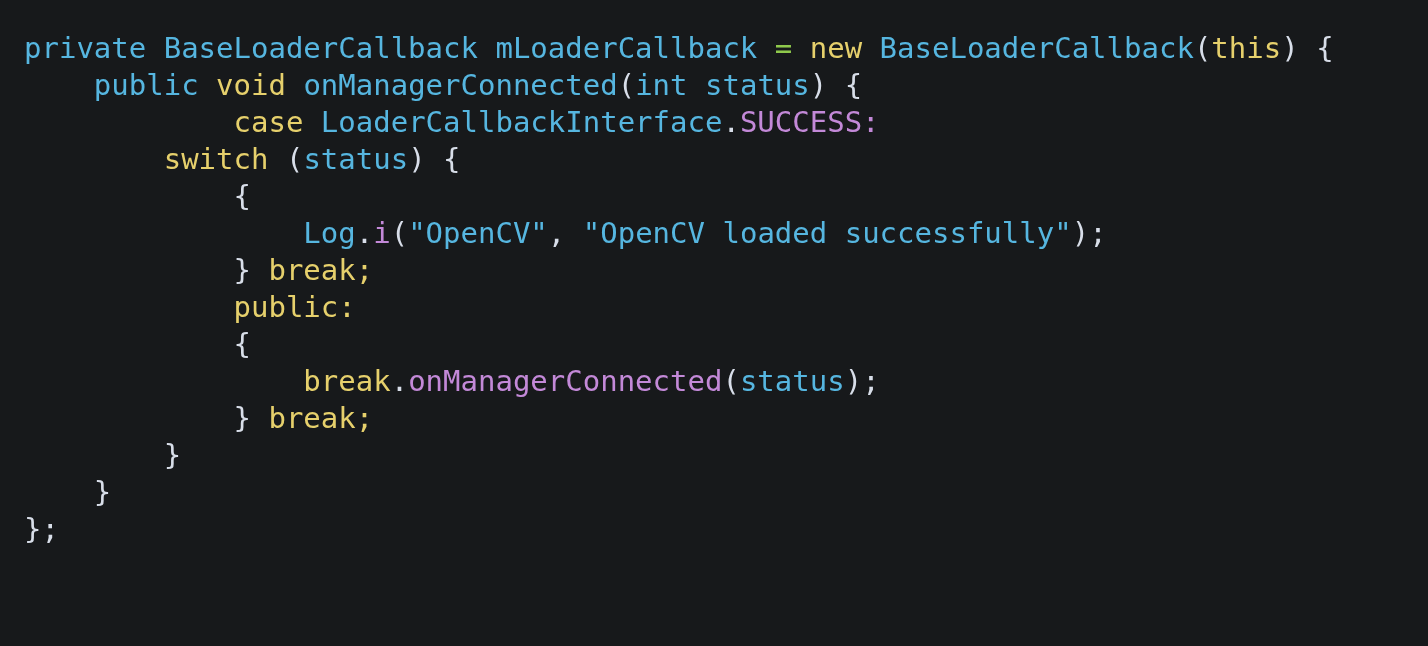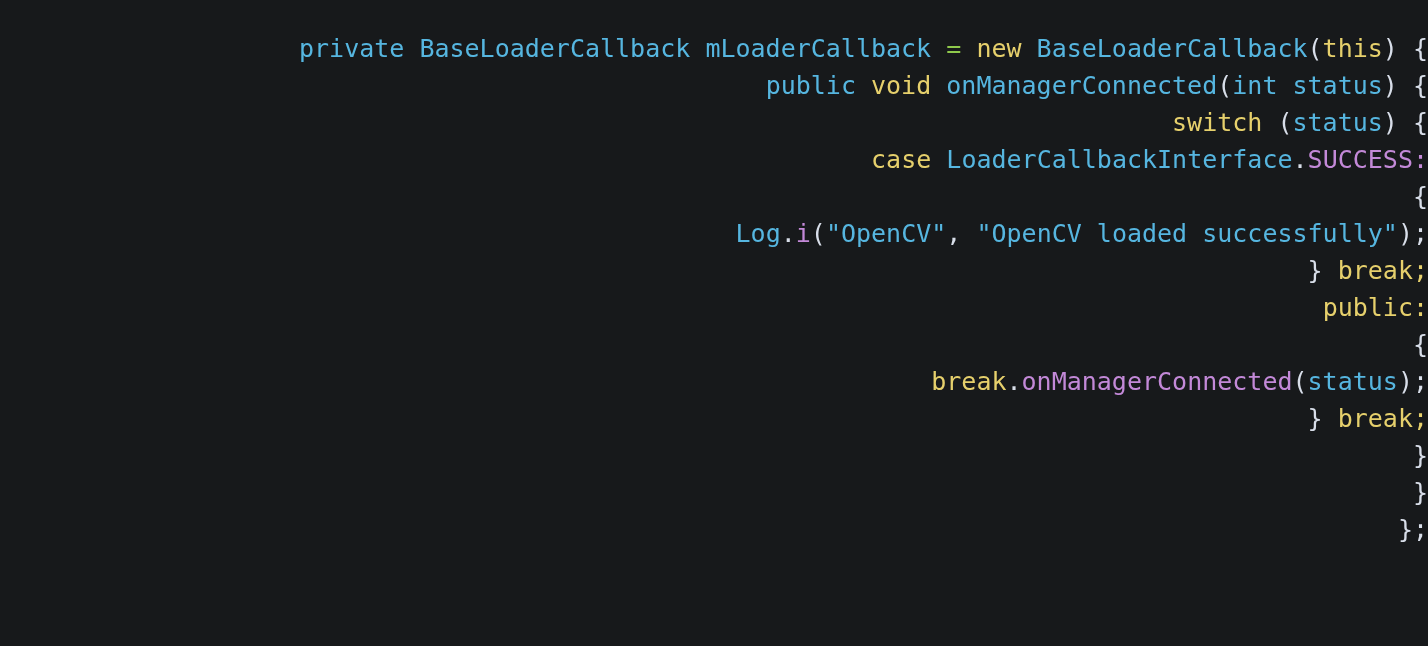--- a/index.html
+++ b/index.html
@@ -18,49 +18,48 @@
     position: absolute;
     left: 0;
     top: 0;
     width: 1428px;
     height: 646px;
     background: #17191b;
     box-sizing: border-box;
     padding: 30px 0 0 0;
   }
   .code-line {
-    font-size: 25px;
+    font-size: 29px;
     line-height: 37px;
     height: 37px;
     white-space: pre;
-    padding-left: 16px;
+    padding-left: 24px;
     letter-spacing: 0px;
     color: #d8dee9;
-    text-align: right;
   }
   .tok { white-space: pre; }
   
   .t-ident   { color: #56b6e0; }
   .t-string  { color: #56b6e0; }
   .t-kw      { color: #e6d06c; }
   .t-anno    { color: #a3be4c; }
   .t-op      { color: #8fc94c; }
   .t-method  { color: #c389d8; }
   .t-punct   { color: #d8dee9; }
   .t-plain   { color: #d8dee9; }
 </style>
 </head>
 <body>
 
 <div id="code-block">
   <div id="code-lines">
       <div class="code-line"><span class="tok t-ident">private</span><span class="tok t-plain"> </span><span class="tok t-ident">BaseLoaderCallback</span><span class="tok t-plain"> </span><span class="tok t-ident">mLoaderCallback</span><span class="tok t-plain"> </span><span class="tok t-op">=</span><span class="tok t-plain"> </span><span class="tok t-kw">new</span><span class="tok t-plain"> </span><span class="tok t-ident">BaseLoaderCallback</span><span class="tok t-punct">(</span><span class="tok t-kw">this</span><span class="tok t-punct">)</span><span class="tok t-plain"> </span><span class="tok t-punct">{</span></div>
       <div class="code-line"><span class="tok t-plain">    </span><span class="tok t-ident">public</span><span class="tok t-plain"> </span><span class="tok t-kw">void</span><span class="tok t-plain"> </span><span class="tok t-ident">onManagerConnected</span><span class="tok t-punct">(</span><span class="tok t-ident">int</span><span class="tok t-plain"> </span><span class="tok t-ident">status</span><span class="tok t-punct">)</span><span class="tok t-plain"> </span><span class="tok t-punct">{</span></div>
+      <div class="code-line"><span class="tok t-plain">            </span><span class="tok t-kw">case</span><span class="tok t-plain"> </span><span class="tok t-ident">LoaderCallbackInterface</span><span class="tok t-punct">.</span><span class="tok t-method">SUCCESS</span><span class="tok t-method">:</span></div>
       <div class="code-line"><span class="tok t-plain">        </span><span class="tok t-kw">switch</span><span class="tok t-plain"> </span><span class="tok t-punct">(</span><span class="tok t-ident">status</span><span class="tok t-punct">)</span><span class="tok t-plain"> </span><span class="tok t-punct">{</span></div>
-      <div class="code-line"><span class="tok t-plain">            </span><span class="tok t-kw">case</span><span class="tok t-plain"> </span><span class="tok t-ident">LoaderCallbackInterface</span><span class="tok t-punct">.</span><span class="tok t-method">SUCCESS</span><span class="tok t-method">:</span></div>
       <div class="code-line"><span class="tok t-plain">            </span><span class="tok t-punct">{</span></div>
       <div class="code-line"><span class="tok t-plain">                </span><span class="tok t-ident">Log</span><span class="tok t-punct">.</span><span class="tok t-method">i</span><span class="tok t-punct">(</span><span class="tok t-string">"OpenCV"</span><span class="tok t-punct">,</span><span class="tok t-plain"> </span><span class="tok t-string">"OpenCV loaded successfully"</span><span class="tok t-punct">)</span><span class="tok t-punct">;</span></div>
       <div class="code-line"><span class="tok t-plain">            </span><span class="tok t-punct">}</span><span class="tok t-plain"> </span><span class="tok t-kw">break</span><span class="tok t-kw">;</span></div>
       <div class="code-line"><span class="tok t-plain">            </span><span class="tok t-kw">public</span><span class="tok t-kw">:</span></div>
       <div class="code-line"><span class="tok t-plain">            </span><span class="tok t-punct">{</span></div>
       <div class="code-line"><span class="tok t-plain">                </span><span class="tok t-kw">break</span><span class="tok t-punct">.</span><span class="tok t-method">onManagerConnected</span><span class="tok t-punct">(</span><span class="tok t-ident">status</span><span class="tok t-punct">)</span><span class="tok t-punct">;</span></div>
       <div class="code-line"><span class="tok t-plain">            </span><span class="tok t-punct">}</span><span class="tok t-plain"> </span><span class="tok t-kw">break</span><span class="tok t-kw">;</span></div>
       <div class="code-line"><span class="tok t-plain">        </span><span class="tok t-punct">}</span></div>
       <div class="code-line"><span class="tok t-plain">    </span><span class="tok t-punct">}</span></div>
       <div class="code-line"><span class="tok t-punct">}</span><span class="tok t-punct">;</span></div>

